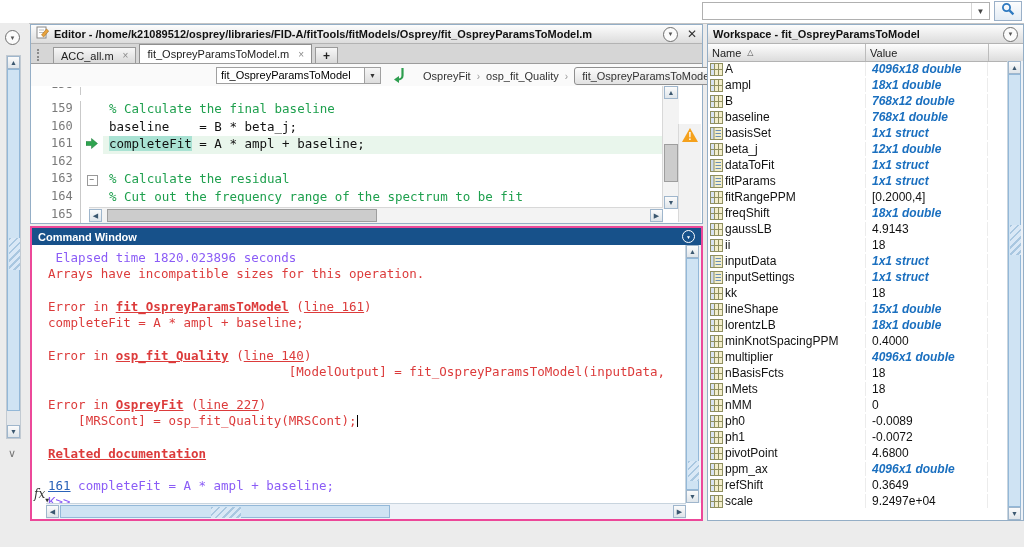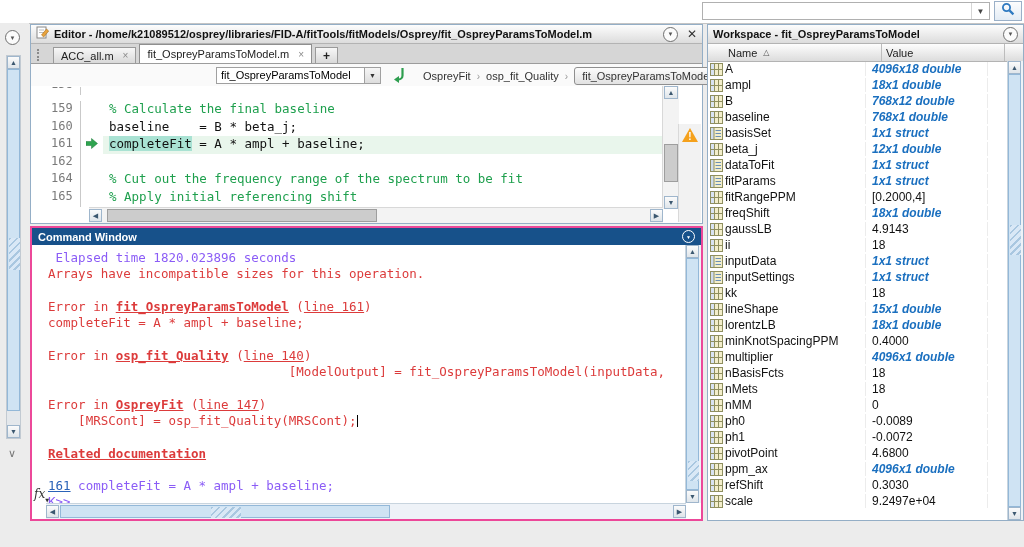--- a/index.html
+++ b/index.html
@@ -92,21 +92,21 @@
   .cmd-vhatch{position:absolute;left:1px;bottom:8px;width:11px;height:20px;}
   .cmd-hscroll{position:absolute;left:14px;right:15px;bottom:0;height:15px;background:#eef2f7;border-top:1px solid #c8d4de;}
   .cmd-hscroll .sbtn{position:absolute;top:1px;width:13px;height:13px;}
   .cmd-hthumb{position:absolute;left:14px;top:1px;width:330px;height:13px;background:#cfe3f3;border:1px solid #93b8d8;box-sizing:border-box;}
   .cmd-hhatch{position:absolute;left:150px;top:1px;width:30px;height:11px;}
 
   
   .ws-panel{position:absolute;left:707px;top:24px;width:317px;height:497px;background:#fff;border:1px solid #94aec6;box-sizing:border-box;}
   .ws-header{height:17px;display:flex;background:linear-gradient(#fdfdfd,#dcdcdc);border-bottom:1px solid #b3b3b3;font-size:11px;color:#222;}
   .ws-hcell{display:flex;align-items:center;padding:0 4px;border-right:1px solid #bcbcbc;box-sizing:border-box;}
-  .ws-hcell.h-name{width:158px;margin-left:16px;}
+  .ws-hcell.h-name{width:158px;}
   .ws-hcell.h-value{width:123px;}
   .ws-hcell.h-spare{flex:1;border-right:none;}
   .sort-tri{font-size:8px;color:#555;margin-left:6px;}
   .ws-rows{position:absolute;left:0;top:36px;right:16px;bottom:0;overflow:hidden;}
   .ws-row{height:16px;display:flex;align-items:center;font-size:12px;}
   .ws-icon{width:17px;flex:none;display:flex;justify-content:center;align-items:center;}
   .ws-name{width:141px;flex:none;color:#111;white-space:nowrap;overflow:hidden;border-right:1px solid #ececec;box-sizing:border-box;}
   .ws-val{width:122px;flex:none;padding-left:6px;white-space:nowrap;overflow:hidden;border-right:1px solid #ececec;box-sizing:border-box;}
   .v-type{color:#1a6fbf;font-style:italic;font-weight:600;}
   .v-plain{color:#111;}
@@ -224,20 +224,29 @@
           </div>
           <div class="crow">
             <div class="crow-inner">
               <span class="ln">162</span>
               <span class="foldc"></span>
               <span class="ct"></span>
             </div>
           </div>
           <div class="crow">
             <div class="crow-inner">
+              <span class="ln">163</span>
+              <span class="foldc">
+                <span class="foldbox">−</span>
+              </span>
+              <span class="ct"><span class="seg-comment">% Calculate the residual</span></span>
+            </div>
+          </div>
+          <div class="crow">
+            <div class="crow-inner">
               <span class="ln">164</span>
               <span class="foldc"></span>
               <span class="ct"><span class="seg-comment">% Cut out the frequency range of the spectrum to be fit</span></span>
             </div>
           </div>
           <div class="crow clip-bottom">
             <div class="crow-inner">
               <span class="ln">165</span>
               <span class="foldc"></span>
               <span class="ct"><span class="seg-comment">% Apply initial referencing shift</span></span>
@@ -273,21 +282,21 @@
       <div class="cmd-lines" id="cmd-lines">
           <div class="cm-line"><span class="c-plain"> Elapsed time 1820.023896 seconds</span></div>
           <div class="cm-line"><span class="c-err">Arrays have incompatible sizes for this operation.</span></div>
           <div class="cm-line"></div>
           <div class="cm-line"><span class="c-err">Error in </span><span class="c-err t-b t-u">fit_OspreyParamsToModel</span><span class="c-err"> (</span><span class="c-err t-u">line 161</span><span class="c-err">)</span></div>
           <div class="cm-line"><span class="c-err">completeFit = A * ampl + baseline;</span></div>
           <div class="cm-line"></div>
           <div class="cm-line"><span class="c-err">Error in </span><span class="c-err t-b t-u">osp_fit_Quality</span><span class="c-err"> (</span><span class="c-err t-u">line 140</span><span class="c-err">)</span></div>
           <div class="cm-line"><span class="c-err">                                [ModelOutput] = fit_OspreyParamsToModel(inputData,</span></div>
           <div class="cm-line"></div>
-          <div class="cm-line"><span class="c-err">Error in </span><span class="c-err t-b t-u">OspreyFit</span><span class="c-err"> (</span><span class="c-err t-u">line 147</span><span class="c-err">)</span></div>
+          <div class="cm-line"><span class="c-err">Error in </span><span class="c-err t-b t-u">OspreyFit</span><span class="c-err"> (</span><span class="c-err t-u">line 227</span><span class="c-err">)</span></div>
           <div class="cm-line"><span class="c-err">    [MRSCont] = osp_fit_Quality(MRSCont);</span><span class="cur"></span></div>
           <div class="cm-line"></div>
           <div class="cm-line"><span class="c-err t-b t-u">Related documentation</span></div>
           <div class="cm-line"></div>
           <div class="cm-line"><span class="c-link t-u">161</span><span class="c-plain"> completeFit = A * ampl + baseline;</span></div>
           <div class="cm-line"><span class="c-plain">K&gt;&gt;</span></div>
         </div>
       <span class="fx-badge"><i>fx</i><span class="fx-dd">▼</span></span>
       <div class="cmd-vscroll">
         <span class="sbtn" style="top:0;">▲</span>
@@ -642,21 +651,21 @@
         <div class="ws-row">
           <span class="ws-icon">
             <svg width="13" height="13">
               <rect x="0.5" y="0.5" width="12" height="12" fill="#f3eecb" stroke="#8f8f5f"></rect>
               <rect x="0.5" y="0.5" width="4" height="12" fill="#d9e3f2" stroke="#8f8f5f"></rect>
               <line x1="0.5" y1="6.5" x2="12.5" y2="6.5" stroke="#8f8f5f"></line>
               <line x1="8.5" y1="0.5" x2="8.5" y2="12.5" stroke="#8f8f5f"></line>
             </svg>
           </span>
           <span class="ws-name">refShift</span>
-          <span class="ws-val v-plain">0.3030</span>
+          <span class="ws-val v-plain">0.3649</span>
         </div>
         <div class="ws-row">
           <span class="ws-icon">
             <svg width="13" height="13">
               <rect x="0.5" y="0.5" width="12" height="12" fill="#f3eecb" stroke="#8f8f5f"></rect>
               <rect x="0.5" y="0.5" width="4" height="12" fill="#d9e3f2" stroke="#8f8f5f"></rect>
               <line x1="0.5" y1="6.5" x2="12.5" y2="6.5" stroke="#8f8f5f"></line>
               <line x1="8.5" y1="0.5" x2="8.5" y2="12.5" stroke="#8f8f5f"></line>
             </svg>
           </span>

